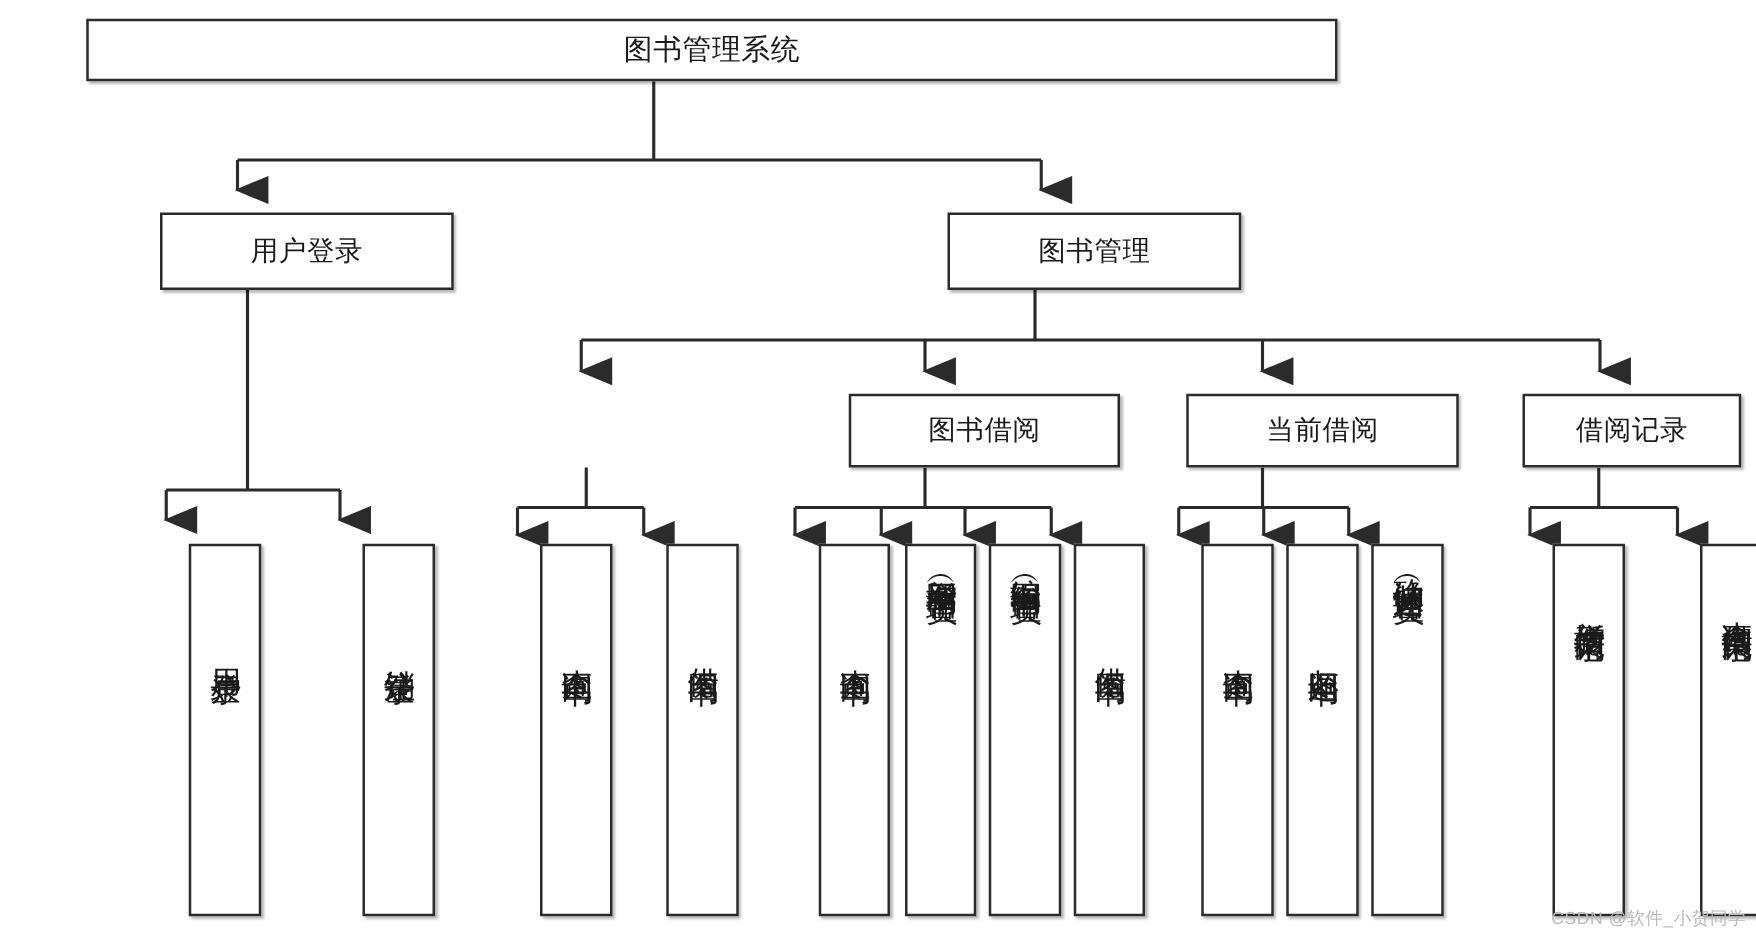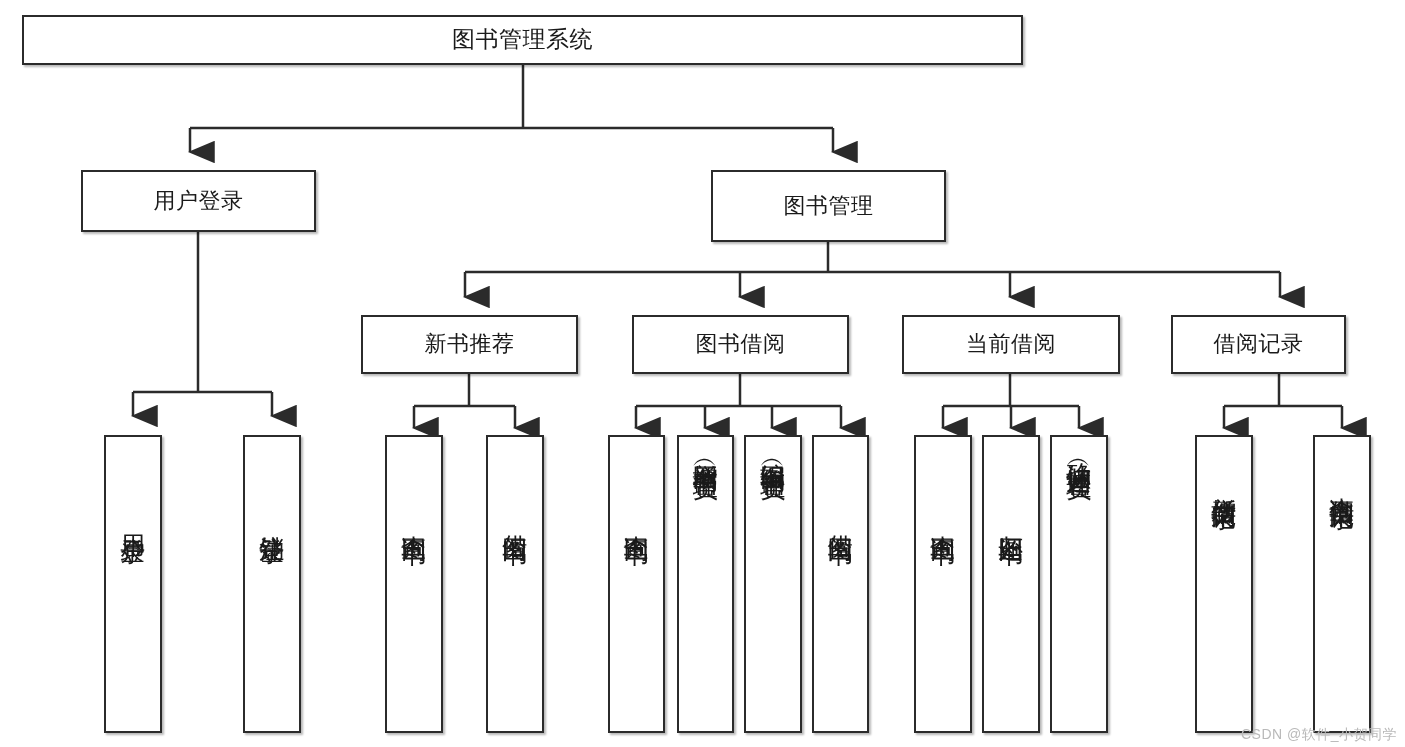--- a/index.html
+++ b/index.html
@@ -16,20 +16,21 @@
   .node{
     position:absolute;
     box-sizing:border-box;
     background:#ffffff;
     border:2.5px solid #2b2b2b;
     box-shadow:2px 2px 2px rgba(0,0,0,0.28);
     display:flex;
     align-items:center;
     justify-content:center;
     color:#1a1a1a;
+    margin-left:47px;
   }
   .node .label{
     display:block;
     text-align:center;
     letter-spacing:0.5px;
     white-space:nowrap;
   }
 
   
   .h-node .label{font-size:22px;line-height:1.1;}
@@ -122,27 +123,24 @@
   </svg>
 
   <div class="node h-node" id="node-root" style="left:22px;top:15px;width:1001px;height:50px;">
     <span class="label">图书管理系统</span>
   </div>
 
   <div class="node h-node" style="left:81px;top:170px;width:235px;height:62px;">
     <span class="label">用户登录</span>
   </div>
 
-  <div class="node h-node" style="left:711px;top:170px;width:235px;height:72px;">
+  <div class="node h-node" style="left:711px;top:170px;width:235px;height:62px;">
     <span class="label">图书管理</span>
   </div>
 
-  <div class="node h-node" style="left:361px;top:315px;width:217px;height:59px;">
-    <span class="label">新书推荐</span>
-  </div>
 
   <div class="node h-node" style="left:632px;top:315px;width:217px;height:59px;">
     <span class="label">图书借阅</span>
   </div>
 
   <div class="node h-node" style="left:902px;top:315px;width:218px;height:59px;">
     <span class="label">当前借阅</span>
   </div>
 
   <div class="node h-node" style="left:1171px;top:315px;width:175px;height:59px;">

